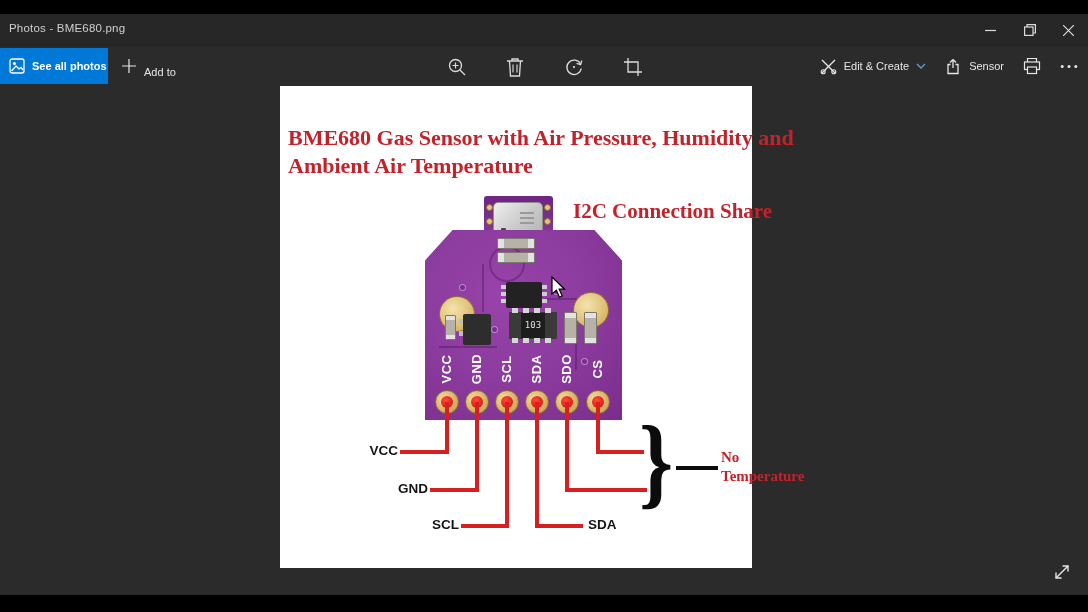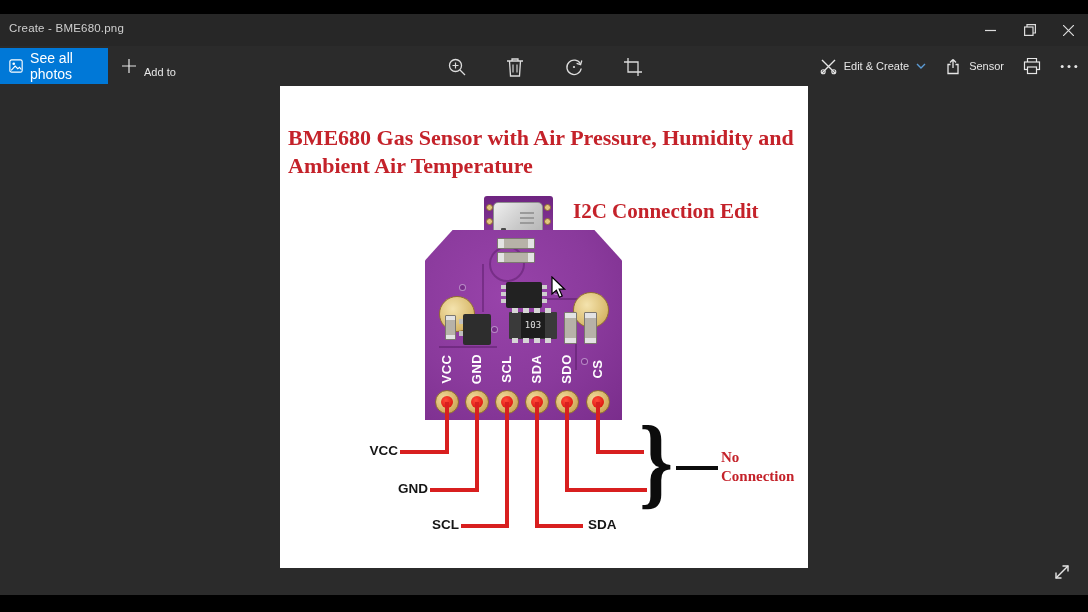--- a/index.html
+++ b/index.html
@@ -15,32 +15,32 @@
   .titlebar{position:absolute;left:0;top:14px;width:1088px;height:32px;background:#272727;}
   .titlebar .title{position:absolute;left:9px;top:8px;font-size:11.5px;color:#cfcfcf;letter-spacing:.2px;}
   .win-controls{position:absolute;right:0;top:0;height:32px;display:flex;}
   .win-btn{width:39px;height:32px;display:flex;align-items:center;justify-content:center;}
   .win-btn svg{display:block;}
 
   
   .toolbar{position:absolute;left:0;top:46px;width:1088px;height:40px;background:#2b2b2b;}
   .see-all{position:absolute;left:0;top:2px;width:108px;height:36px;background:#0078d7;
     display:flex;align-items:center;gap:7px;padding-left:9px;box-sizing:border-box;cursor:pointer;}
-  .see-all span{font-size:14px;color:#fff;}
+  .see-all span{font-size:11px;color:#fff;font-weight:bold;}
   .add-to{position:absolute;left:114px;top:2px;height:36px;display:flex;align-items:center;gap:8px;padding:0 8px;}
   .add-to span{font-size:11px;color:#e6e6e6;margin-top:12px;}
   .tool-btn{position:absolute;top:9px;width:24px;height:24px;display:flex;align-items:center;justify-content:center;}
   .tool-btn.zoom{left:445px;} .tool-btn.del{left:503px;} .tool-btn.rot{left:562px;} .tool-btn.crop{left:621px;}
   .right-tools{position:absolute;right:10px;top:0;height:40px;display:flex;align-items:center;gap:19px;}
   .rt-group{display:flex;align-items:center;gap:7px;text-align:center;}
   .rt-group span{font-size:11px;color:#e6e6e6;white-space:nowrap;}
 
   
   .content{position:absolute;left:0;top:86px;width:1088px;height:509px;background:#2b2b2b;}
-  .canvas{position:absolute;left:280px;top:0;width:528px;height:482px;background:#fff;}
+  .canvas{position:absolute;left:280px;top:0;width:472px;height:482px;background:#fff;}
   .fullscreen{position:absolute;left:1048px;top:472px;width:28px;height:28px;
     display:flex;align-items:center;justify-content:center;}
 
   
   .heading{position:absolute;left:8px;top:38px;width:518px;
     font-family:"Liberation Serif",serif;font-weight:bold;font-size:22px;line-height:1.25;color:#c4222a;}
   .subheading{position:absolute;left:293px;top:113px;
     font-family:"Liberation Serif",serif;font-weight:bold;font-size:21px;color:#c4222a;white-space:nowrap;}
 
   
@@ -96,21 +96,21 @@
   .cursor{position:absolute;left:271px;top:190px;z-index:5;}
 </style>
 </head>
 <body>
 
 <div id="screen">
 
   <div class="bar-black top"></div>
 
   <div class="titlebar">
-    <span class="title">Create - BME680.png</span>
+    <span class="title">Photos - BME680.png</span>
     <div class="win-controls">
       <div class="win-btn">
         <svg width="11" height="11" viewBox="0 0 11 11">
             <line x1="0" y1="5.5" x2="11" y2="5.5" stroke="#dcdcdc" stroke-width="1.2"></line>
           </svg>
       </div>
       <div class="win-btn">
         <svg width="12" height="12" viewBox="0 0 12 12">
             <rect x="0.6" y="3" width="8.4" height="8.4" fill="none" stroke="#dcdcdc" stroke-width="1.2"></rect>
             <path d="M3 3 V0.6 H11.4 V9 H9" fill="none" stroke="#dcdcdc" stroke-width="1.2"></path>
@@ -201,21 +201,21 @@
             <circle cx="15.8" cy="2.5" r="1.5" fill="#e6e6e6"></circle>
           </svg>
       </div>
     </div>
   </div>
 
   <div class="content">
     <div class="canvas">
 
       <div class="heading">BME680 Gas Sensor with Air Pressure, Humidity and Ambient Air Temperature</div>
-      <div class="subheading">I2C Connection Edit</div>
+      <div class="subheading">I2C Connection Share</div>
 
       <div class="board">
         <div class="tab">
           <div class="via" style="left:2px;top:8px;"></div>
           <div class="via" style="left:2px;top:22px;"></div>
           <div class="via" style="right:2px;top:8px;"></div>
           <div class="via" style="right:2px;top:22px;"></div>
         </div>
         <div class="sensor">
           <div class="vent"></div>
@@ -287,21 +287,21 @@
       <div class="wire" style="left:316px;top:316px;width:4px;height:52px;"></div>
       <div class="wire" style="left:316px;top:364px;width:48px;height:4px;"></div>
 
       <div class="wire-label" style="left:80px;top:357px;width:38px;text-align:right;">VCC</div>
       <div class="wire-label" style="left:110px;top:395px;width:38px;text-align:right;">GND</div>
       <div class="wire-label" style="left:141px;top:431px;width:38px;text-align:right;">SCL</div>
       <div class="wire-label" style="left:308px;top:431px;width:42px;">SDA</div>
 
       <div class="brace">}</div>
       <div class="nc-line"></div>
-      <div class="nc-text">No Connection</div>
+      <div class="nc-text">No Temperature</div>
 
       <svg class="cursor" width="18" height="24" viewBox="0 0 18 24">
         <polygon points="1,1 1,18 5.4,14.2 8.4,21.2 11.2,20 8.2,13.2 13.6,13.2" fill="#fff" stroke="#000" stroke-width="1.2"></polygon>
       </svg>
     </div>
 
     <div class="fullscreen">
       <svg width="20" height="20" viewBox="0 0 20 20">
           <line x1="4" y1="16" x2="16" y2="4" stroke="#e6e6e6" stroke-width="1.4"></line>
           <path d="M10.5 4 H16 V9.5" fill="none" stroke="#e6e6e6" stroke-width="1.4"></path>

